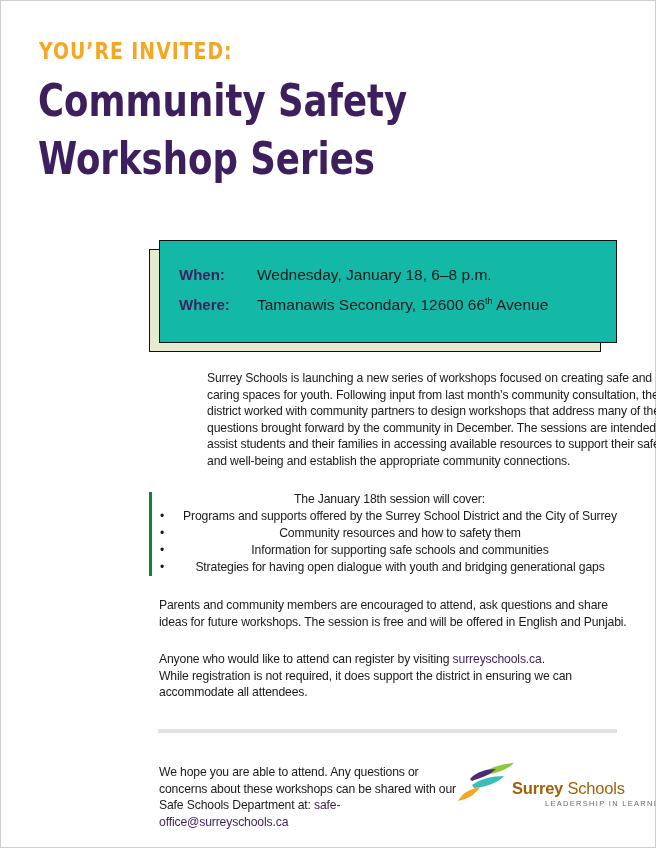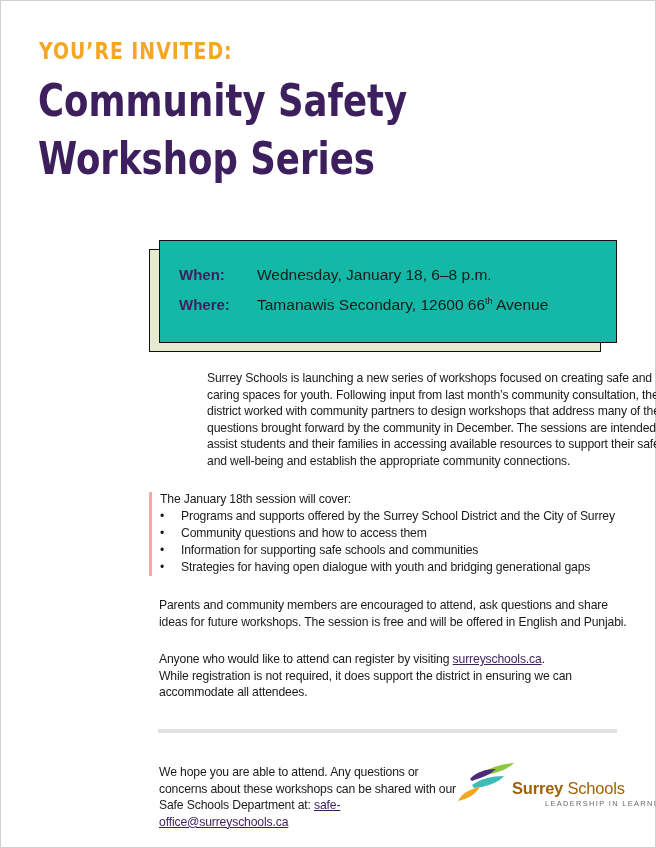--- a/index.html
+++ b/index.html
@@ -15,29 +15,29 @@
     .info-row { position: absolute; left: 19px; font-size: 15.5px; white-space: nowrap; }
     .info-row.r1 { top: 25px; }
     .info-row.r2 { top: 55px; }
     .info-label { position: absolute; left: 0; font-weight: bold; color: #3d1f5e; font-size: 15px; }
     .info-value { position: absolute; left: 78px; color: #1a1a1a; }
     .info-value sup { font-size: 9px; vertical-align: 6px; }
 
     .para { position: absolute; left: 159px; width: 470px; font-size: 12.2px; line-height: 16.6px; color: #1a1a1a; letter-spacing: -0.15px; }
     .p1 { top: 370px; margin-left: 48px; }
 
-    .callout { position: absolute; left: 149px; top: 492px; width: 470px; height: 84px; border-left: 3px solid #fca5a5; padding-left: 8px; }
+    .callout { position: absolute; left: 149px; top: 492px; width: 470px; height: 84px; border-left: 3px solid #15803d; padding-left: 8px; text-align: center; }
     .callout-head { font-size: 12.2px; line-height: 17px; letter-spacing: -0.15px; margin-top: -1px; }
     .bullet-list { list-style: none; }
     .bullet-list li { position: relative; padding-left: 21px; font-size: 12.2px; line-height: 17px; letter-spacing: -0.15px; }
     .bullet-list li::before { content: "\2022"; position: absolute; left: 0; top: 0; }
 
     .p2 { top: 597px; }
     .p3 { top: 651px; }
-    a.link { color: #3d1f5e; text-decoration: underline; }
+    a.link { color: #3d1f5e; }
 
     .rule { position: absolute; left: 158px; top: 729px; width: 459px; height: 4px; background: #e2e2e2; }
 
     .footer-text { position: absolute; left: 159px; top: 764px; width: 310px; font-size: 12.2px; line-height: 16.6px; letter-spacing: -0.15px; }
 
     .logo { position: absolute; left: 458px; top: 763px; width: 160px; height: 46px; }
     .logo-mark { position: absolute; left: 0; top: 0; width: 56px; height: 40px; }
     .logo-name { position: absolute; left: 54px; top: 16px; font-size: 16.5px; color: #a16207; white-space: nowrap; letter-spacing: -0.2px; }
     .logo-name b { font-weight: bold; }
     .logo-tag { position: absolute; left: 47px; top: 36px; font-size: 7.5px; letter-spacing: 1.3px; color: #6b6b6b; white-space: nowrap; padding-left: 40px; }
@@ -64,21 +64,21 @@
     <span class="info-value"><span>Tamanawis Secondary, 12600 66</span><sup>th</sup><span> Avenue</span></span>
   </div>
 </div>
 
 <p class="para p1">Surrey Schools is launching a new series of workshops focused on creating safe and caring spaces for youth. Following input from last month’s community consultation, the district worked with community partners to design workshops that address many of the questions brought forward by the community in December. The sessions are intended to assist students and their families in accessing available resources to support their safety and well-being and establish the appropriate community connections.</p>
 
 <div class="callout">
   <div class="callout-head">The January 18th session will cover:</div>
   <ul class="bullet-list">
     <li>Programs and supports offered by the Surrey School District and the City of Surrey</li>
-    <li>Community questions and how to access them</li>
+    <li>Community resources and how to safety them</li>
     <li>Information for supporting safe schools and communities</li>
     <li>Strategies for having open dialogue with youth and bridging generational gaps</li>
   </ul>
 </div>
 
 <p class="para p2">Parents and community members are encouraged to attend, ask questions and share ideas for future workshops. The session is free and will be offered in English and Punjabi.</p>
 
 <div class="para p3">
   <span>Anyone who would like to attend can register by visiting </span><a class="link">surreyschools.ca</a><span>.</span><br>
   <span>While registration is not required, it does support the district in ensuring we can accommodate all attendees.</span>

